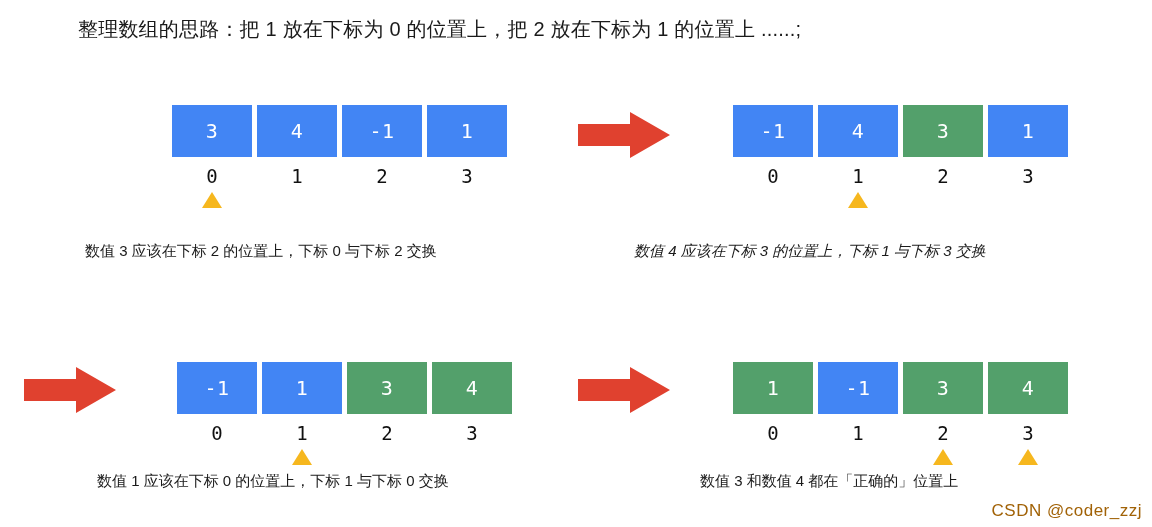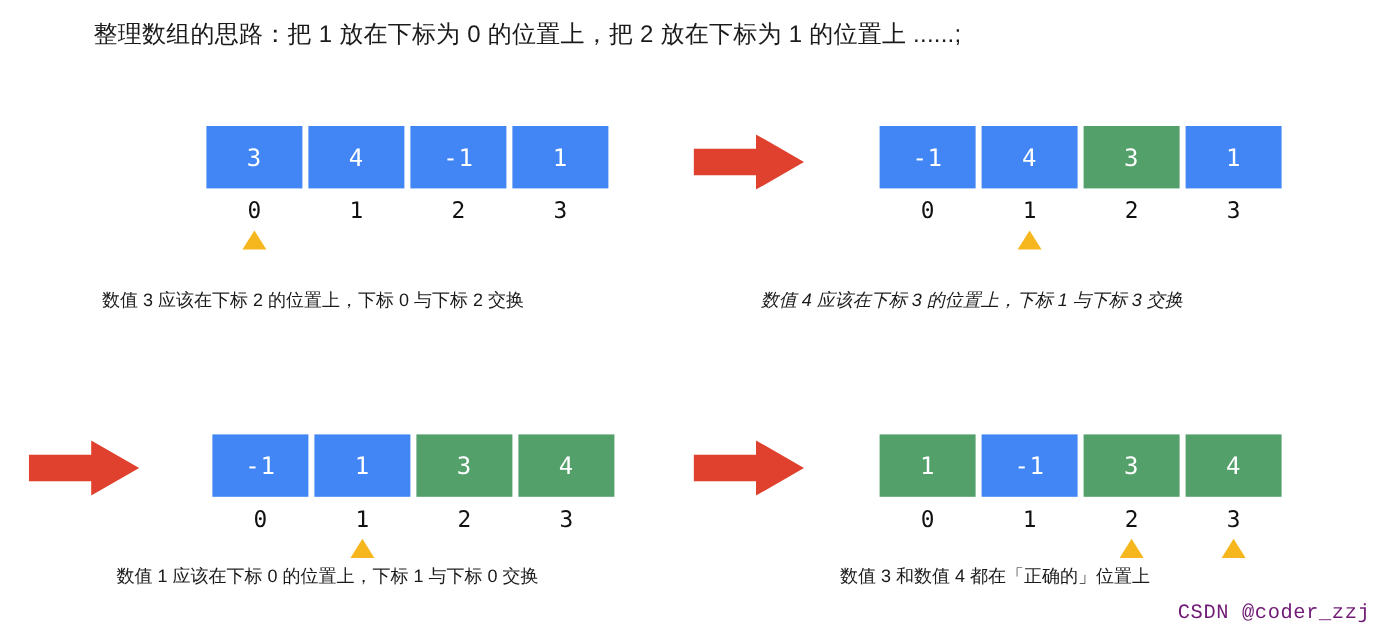--- a/index.html
+++ b/index.html
@@ -118,22 +118,22 @@
   .arrow-r1 { left: 578px; top: 112px; }
   .arrow-r2 { left: 24px;  top: 367px; }
   .arrow-r3 { left: 578px; top: 367px; }
 
   
   .watermark {
     position: absolute;
     right: 10px;
     bottom: 6px;
     font-size: 17px;
-    color: #701a75;
-    font-family: Liberation Mono, monospace;
+    color: #a16207;
+    font-family: Liberation Sans, sans-serif;
     letter-spacing: 0.5px;
   }
 </style>
 </head>
 <body>
 
 <div class="title">整理数组的思路：把 1 放在下标为 0 的位置上，把 2 放在下标为 1 的位置上 ......;</div>
 
 <div class="panel panel-r1c1">
   <div class="array">

